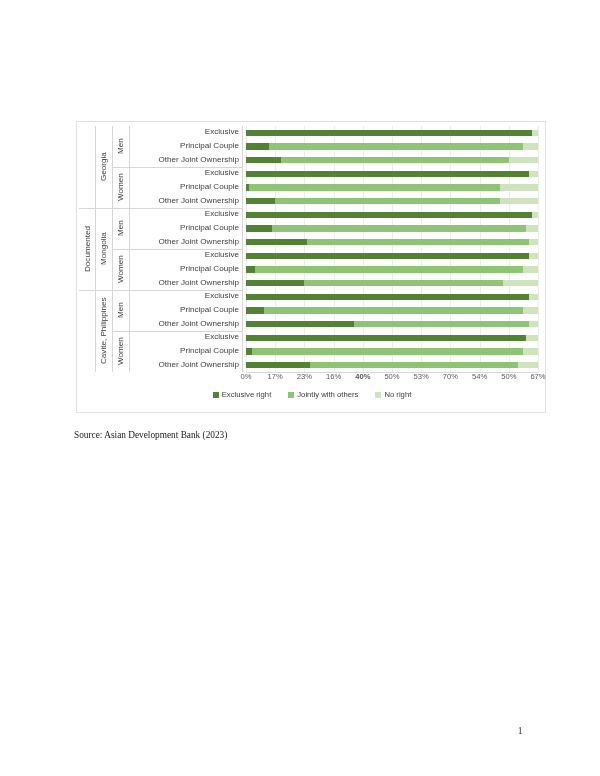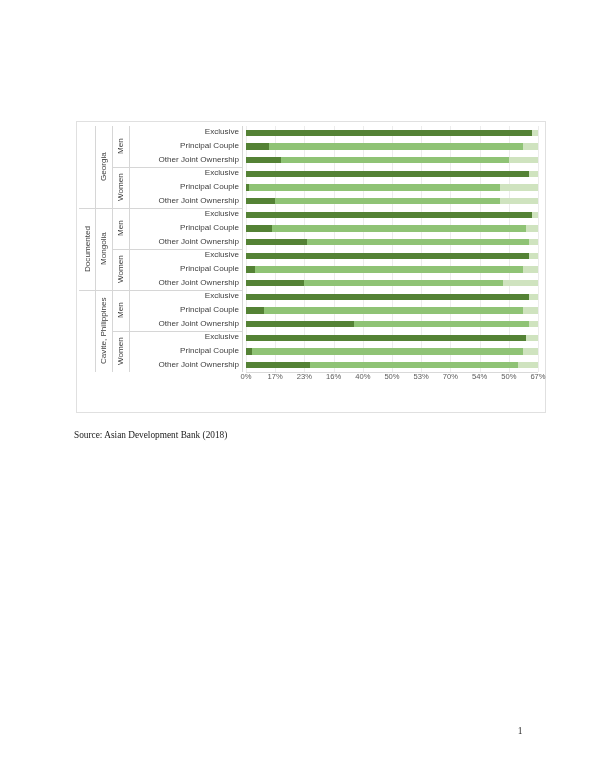--- a/index.html
+++ b/index.html
@@ -253,26 +253,40 @@
           <div class="seg" style="left: 93%; width: 7%; background: rgb(207, 227, 191);"></div>
         </div>
       </div>
 
     <div class="axisline"></div>
     <div class="xaxis">
         <div class="xtick" style="left: 0%;">0%</div>
         <div class="xtick" style="left: 10%;">17%</div>
         <div class="xtick" style="left: 20%;">23%</div>
         <div class="xtick" style="left: 30%;">16%</div>
-        <div class="xtick" style="left: 40%;">40%</div>
+        <div class="xtick" style="left: 40%; font-weight: bold;">40%</div>
         <div class="xtick" style="left: 50%;">50%</div>
         <div class="xtick" style="left: 60%;">53%</div>
         <div class="xtick" style="left: 70%;">70%</div>
         <div class="xtick" style="left: 80%;">54%</div>
         <div class="xtick" style="left: 90%;">50%</div>
         <div class="xtick" style="left: 100%;">67%</div>
       </div>
 
+    <div class="legend">
+        <div class="leg-item">
+          <span class="leg-sw" style="background: rgb(84, 130, 53);"></span>
+          <span class="leg-tx">Exclusive right</span>
+        </div>
+        <div class="leg-item">
+          <span class="leg-sw" style="background: rgb(143, 195, 117);"></span>
+          <span class="leg-tx">Jointly with others</span>
+        </div>
+        <div class="leg-item">
+          <span class="leg-sw" style="background: rgb(207, 227, 191);"></span>
+          <span class="leg-tx">No right</span>
+        </div>
+      </div>
   </div>
 
-  <div class="source">Source: Asian Development Bank (2018)</div>
+  <div class="source">Source: Asian Development Bank (2023)</div>
   <div class="pageno">1</div>
 </div>
 
 </body></html>

